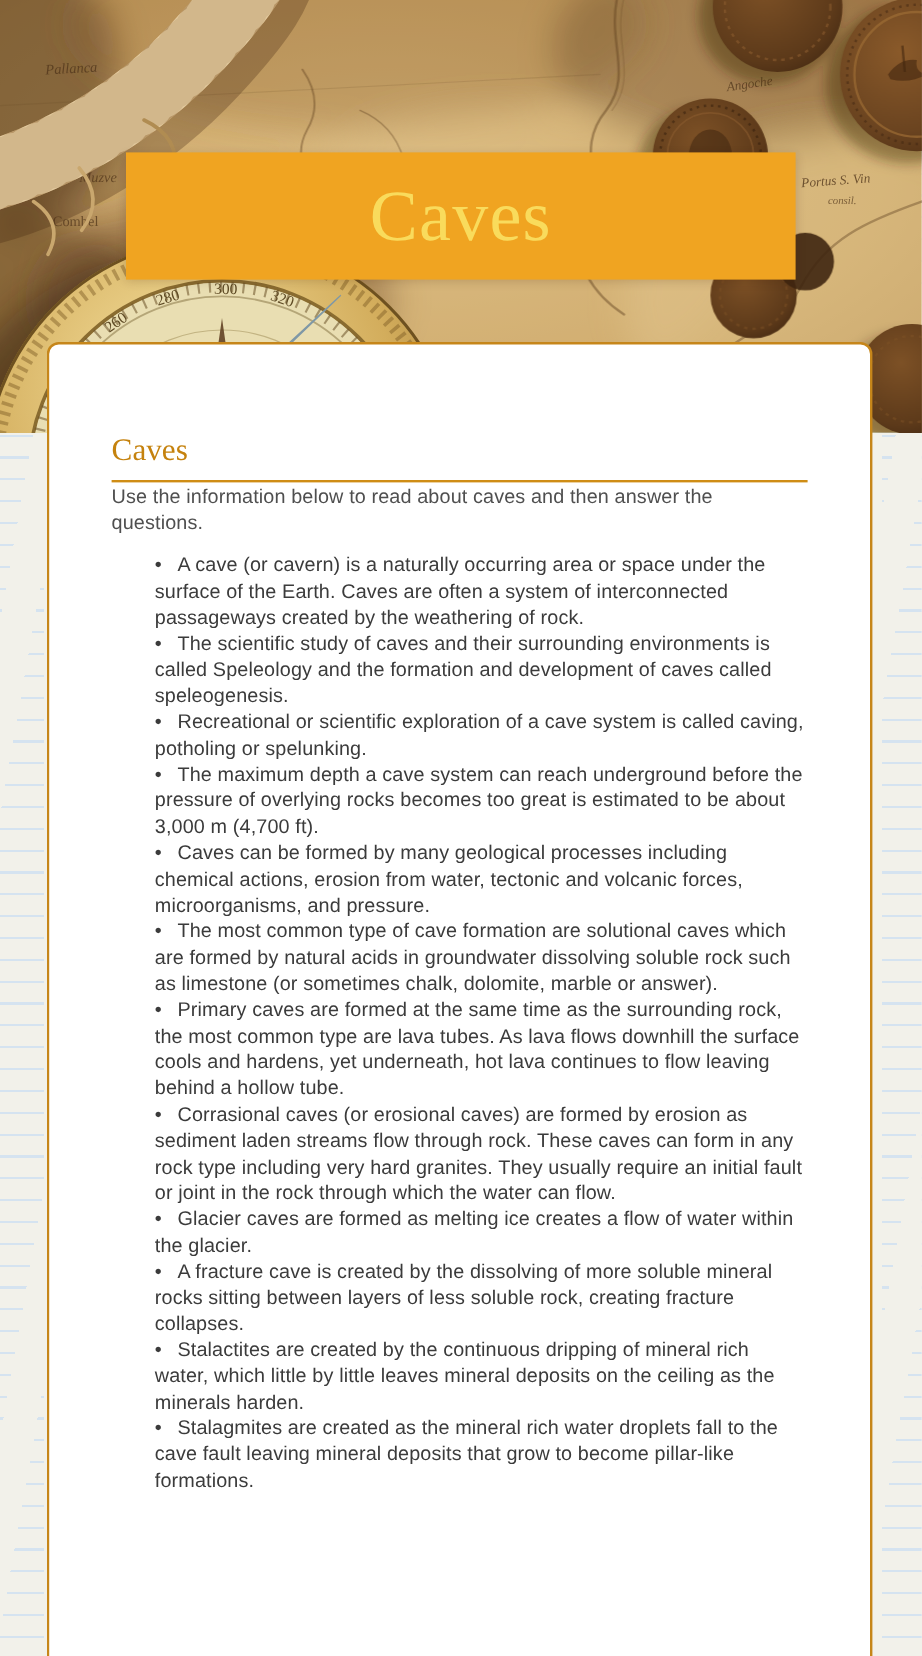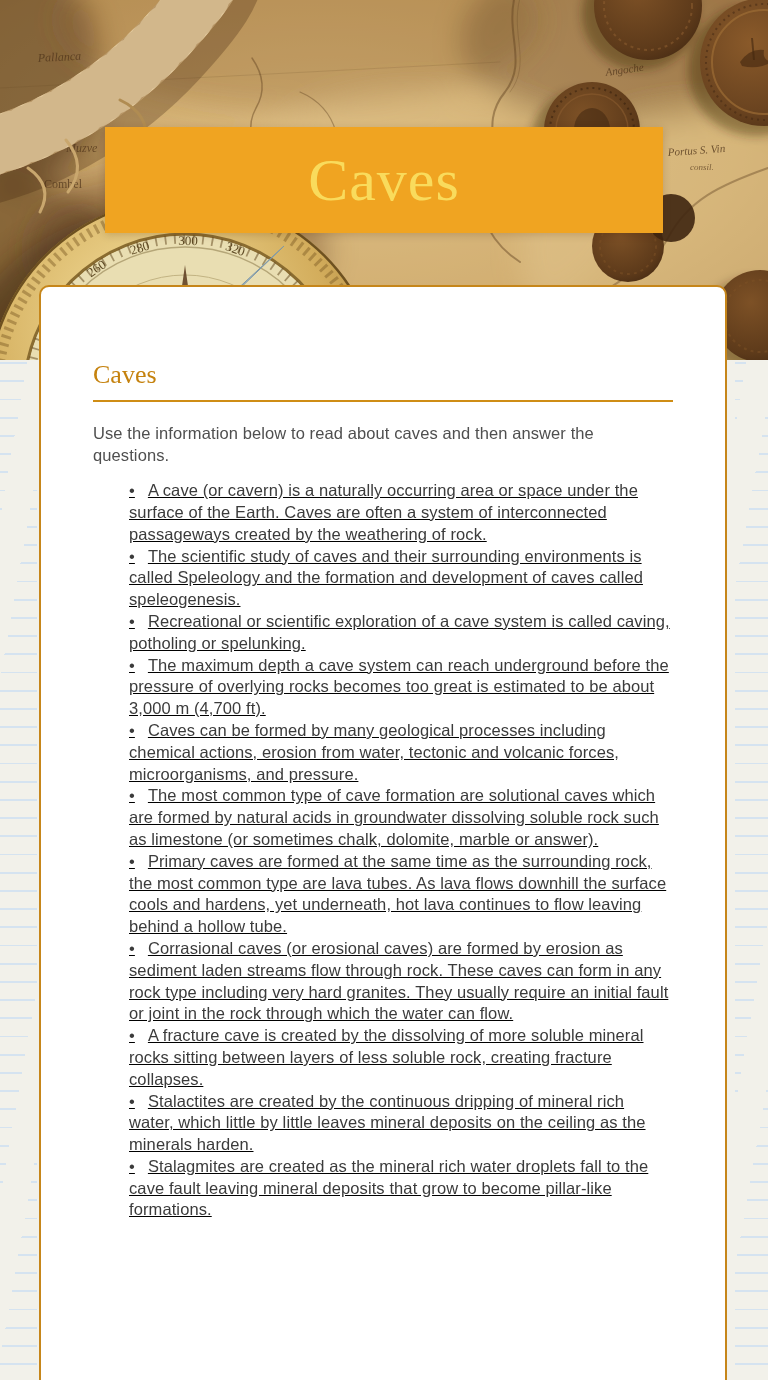--- a/index.html
+++ b/index.html
@@ -27,23 +27,23 @@
     position:absolute;left:39px;top:285px;width:688px;height:1130px;
     background:#ffffff;border:2px solid #c6861a;border-radius:10px 10px 0 0;
     box-sizing:border-box;padding:72px 52px 0 52px;
   }
   .card h2{
     margin:0;font-family:"Liberation Serif", serif;font-weight:normal;
     font-size:26px;line-height:1.2;color:#c5820e;
   }
   .divider{border:none;border-top:2px solid #cf8d15;margin:10px 0 0 0;}
   .intro{
-    margin:20px 0 0 0;font-size:16.5px;line-height:22px;color:#4f4f4f;letter-spacing:.1px;
-  }
-  .facts{margin:14px 0 12px 0;padding:0 0 0 36px;list-style:none;text-decoration:underline;}
+    margin:1px 0 0 0;font-size:16.5px;line-height:22px;color:#4f4f4f;letter-spacing:.1px;
+  }
+  .facts{margin:14px 0 12px 0;padding:0 0 0 36px;list-style:none;}
   .facts li{
     font-size:16.5px;line-height:21.8px;color:#3b3b3b;letter-spacing:.1px;
   }
   .facts li::before{content:"\2022";margin-right:13px;}
   .map-label{font-family:"Liberation Serif", serif;fill:#53381d;}
   .compass-num{font-family:"Liberation Serif", serif;fill:#5e4a24;font-size:13px;text-anchor:middle;}
 </style>
 </head>
 <body>
 
@@ -194,17 +194,18 @@
   <p class="intro">Use the information below to read about caves and then answer the questions.</p>
   <ul class="facts">
       <li>A cave (or cavern) is a naturally occurring area or space under the surface of the Earth. Caves are often a system of interconnected passageways created by the weathering of rock.</li>
       <li>The scientific study of caves and their surrounding environments is called Speleology and the formation and development of caves called speleogenesis.</li>
       <li>Recreational or scientific exploration of a cave system is called caving, potholing or spelunking.</li>
       <li>The maximum depth a cave system can reach underground before the pressure of overlying rocks becomes too great is estimated to be about 3,000 m (4,700 ft).</li>
       <li>Caves can be formed by many geological processes including chemical actions, erosion from water, tectonic and volcanic forces, microorganisms, and pressure.</li>
       <li>The most common type of cave formation are solutional caves which are formed by natural acids in groundwater dissolving soluble rock such as limestone (or sometimes chalk, dolomite, marble or answer).</li>
       <li>Primary caves are formed at the same time as the surrounding rock, the most common type are lava tubes. As lava flows downhill the surface cools and hardens, yet underneath, hot lava continues to flow leaving behind a hollow tube.</li>
       <li>Corrasional caves (or erosional caves) are formed by erosion as sediment laden streams flow through rock. These caves can form in any rock type including very hard granites. They usually require an initial fault or joint in the rock through which the water can flow.</li>
+      <li>Glacier caves are formed as melting ice creates a flow of water within the glacier.</li>
       <li>A fracture cave is created by the dissolving of more soluble mineral rocks sitting between layers of less soluble rock, creating fracture collapses.</li>
       <li>Stalactites are created by the continuous dripping of mineral rich water, which little by little leaves mineral deposits on the ceiling as the minerals harden.</li>
       <li>Stalagmites are created as the mineral rich water droplets fall to the cave fault leaving mineral deposits that grow to become pillar-like formations.</li>
     </ul>
 </div>
 
 </body></html>

